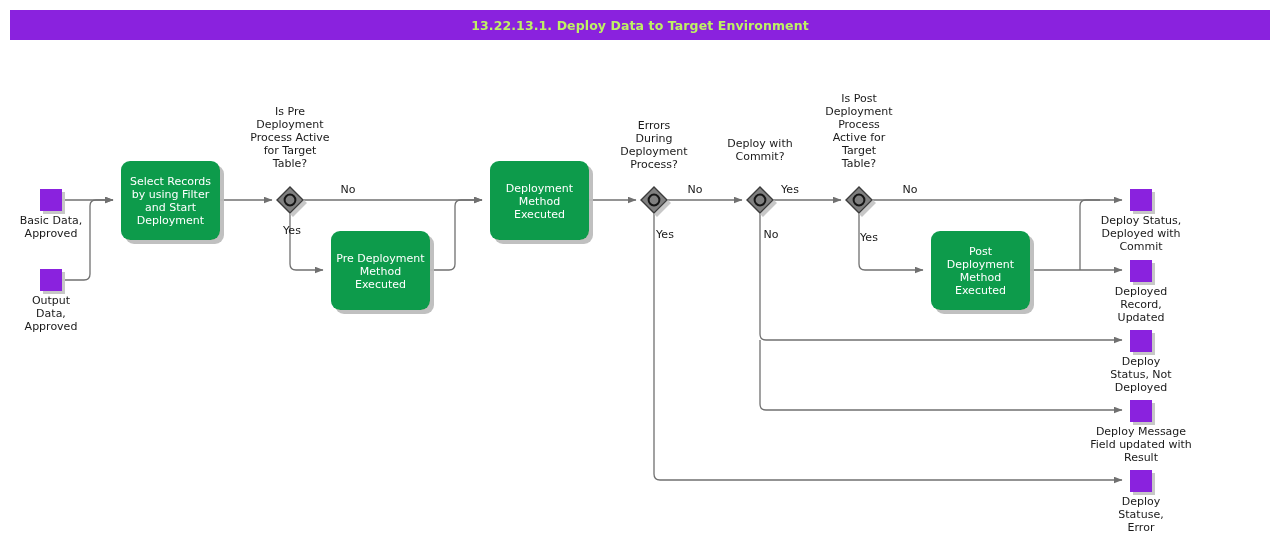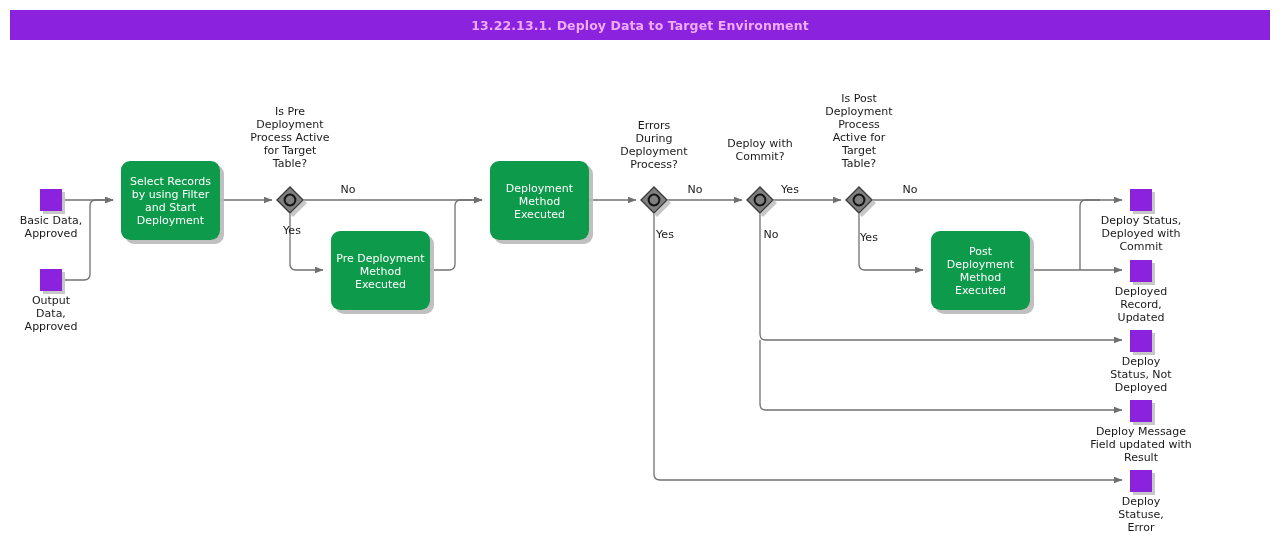--- a/index.html
+++ b/index.html
@@ -15,21 +15,21 @@
     overflow: hidden;
     position: relative;
   }
   #titlebar {
     position: absolute;
     left: 10px;
     top: 10px;
     width: 1260px;
     height: 30px;
     background: #8A22DE;
-    color: #f0abfc;
+    color: #bef264;
     font-size: 12.5px;
     font-weight: bold;
     display: flex;
     align-items: center;
     justify-content: center;
     letter-spacing: 0.1px;
     box-sizing: border-box;
   }
   #canvas {
     position: absolute;

